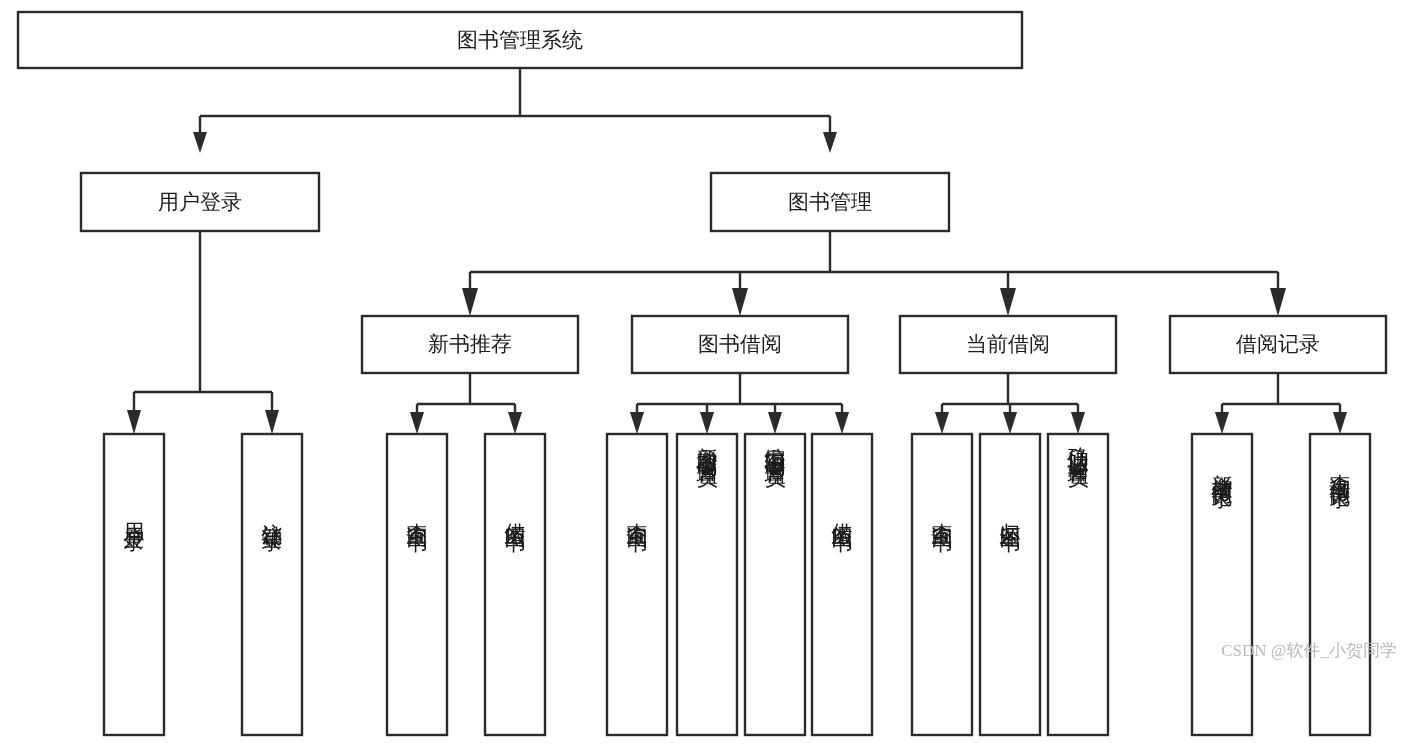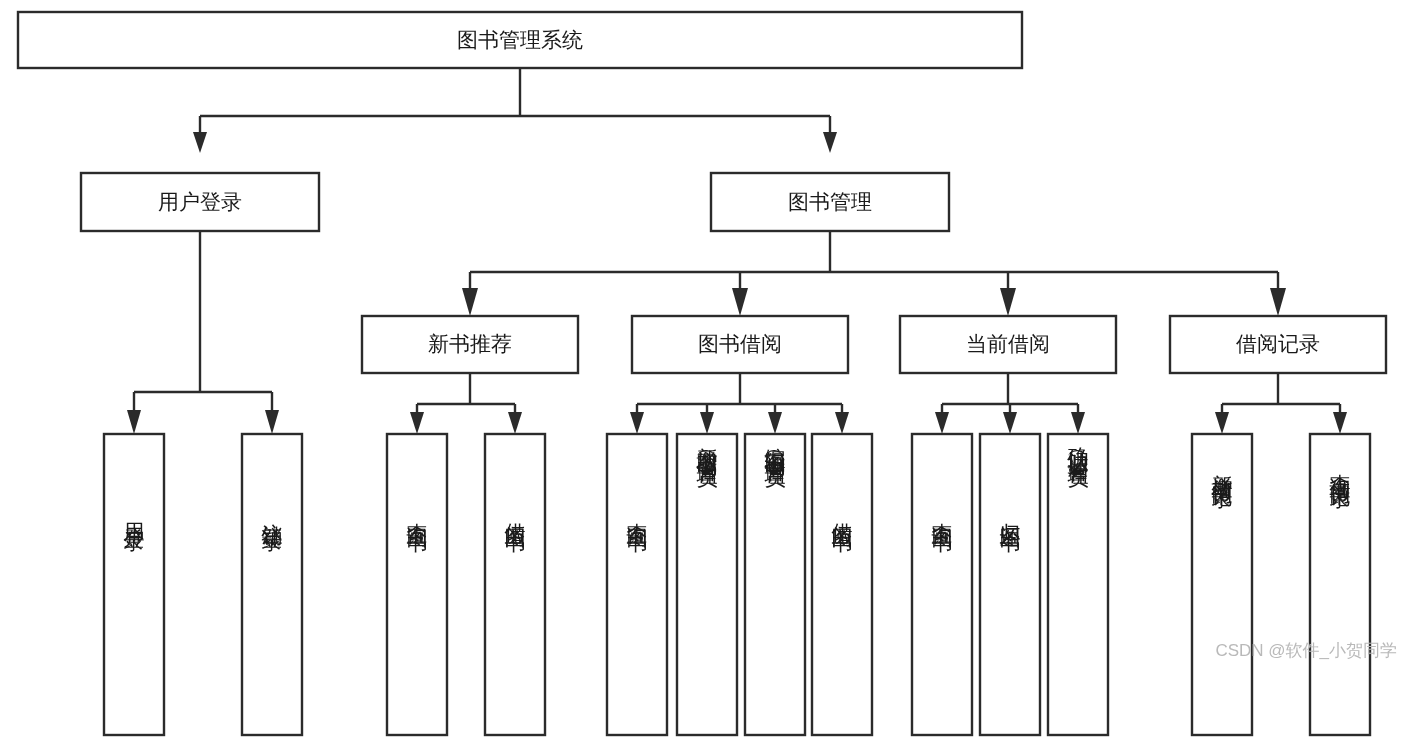--- a/index.html
+++ b/index.html
@@ -53,21 +53,21 @@
     fill: #1a1a1a;
     writing-mode: vertical-rl;
     text-orientation: upright;
     text-anchor: middle;
     letter-spacing: 3px;
   }
   .watermark {
     position: absolute;
     right: 8px;
     bottom: 6px;
-    font-family: Liberation Sans, sans-serif;
+    font-family: Liberation Serif, serif;
     font-size: 17px;
     color: #b9b9b9;
     white-space: nowrap;
     user-select: none;
   }
 </style>
 </head>
 <body>
 
 <div id="diagram-root">

